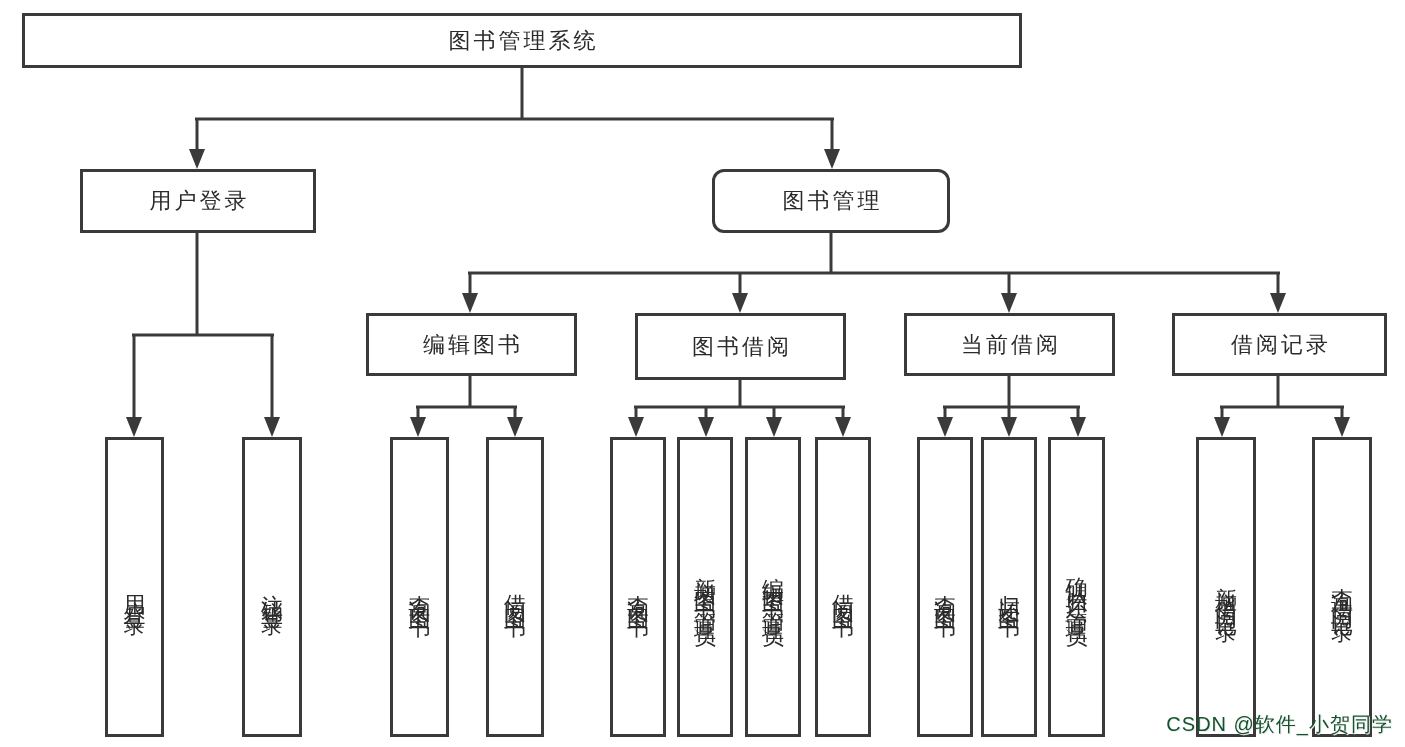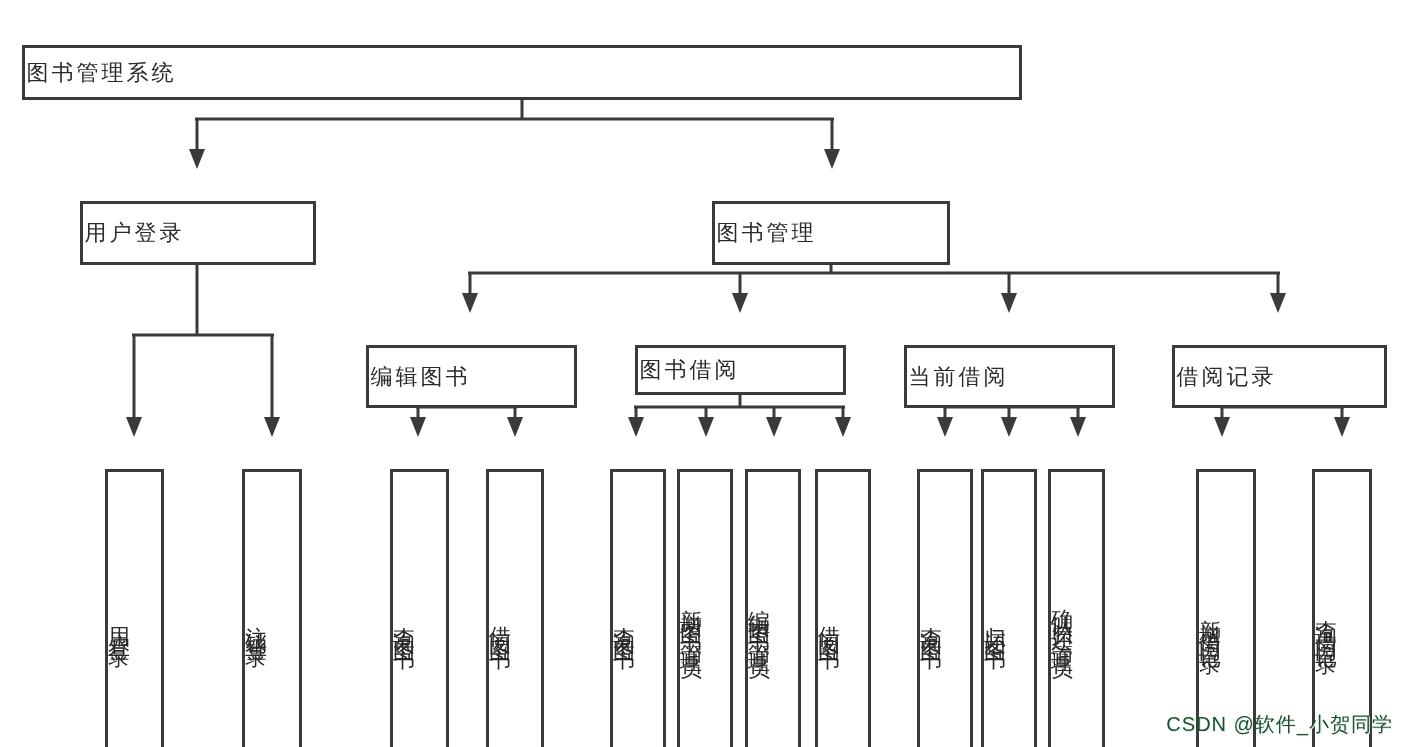--- a/index.html
+++ b/index.html
@@ -22,42 +22,42 @@
     top: 0;
     pointer-events: none;
   }
   .box {
     position: absolute;
     box-sizing: border-box;
     border: 3px solid #3a3a3a;
     background: #ffffff;
     display: flex;
     align-items: center;
-    margin-top: 32px;
+    justify-content: center;
   }
   .box.h span {
     font-size: 22px;
     letter-spacing: 3px;
     white-space: nowrap;
     transform: translateX(1.5px); 
   }
   .box.v span {
     writing-mode: vertical-rl;
     text-orientation: mixed;
     font-size: 22px;
     letter-spacing: 7px;
     line-height: 1;
     transform: translateY(3.5px);
   }
   
   .n-root           { left: 22px;   top: 13px;  width: 1000px; height: 55px; }
   .n-user-login     { left: 80px;   top: 169px; width: 236px;  height: 64px; }
-  .n-book-mgmt      { left: 712px;  top: 169px; width: 238px;  height: 64px; }
+  .n-book-mgmt      { left: 712px;  top: 169px; width: 238px;  height: 64px; border-radius: 12px; }
   .n-newbook        { left: 366px;  top: 313px; width: 211px;  height: 63px; }
-  .n-bookborrow     { left: 635px;  top: 313px; width: 211px;  height: 50px; }
+  .n-bookborrow     { left: 635px;  top: 313px; width: 211px;  height: 67px; }
   .n-currentborrow  { left: 904px;  top: 313px; width: 211px;  height: 63px; }
   .n-records        { left: 1172px; top: 313px; width: 215px;  height: 63px; }
   .v1  { left: 105px;  top: 437px; width: 59px; height: 300px; }
   .v2  { left: 242px;  top: 437px; width: 60px; height: 300px; }
   .v3  { left: 390px;  top: 437px; width: 59px; height: 300px; }
   .v4  { left: 486px;  top: 437px; width: 58px; height: 300px; }
   .v5  { left: 610px;  top: 437px; width: 56px; height: 300px; }
   .v6  { left: 677px;  top: 437px; width: 56px; height: 300px; }
   .v7  { left: 745px;  top: 437px; width: 56px; height: 300px; }
   .v8  { left: 815px;  top: 437px; width: 56px; height: 300px; }

